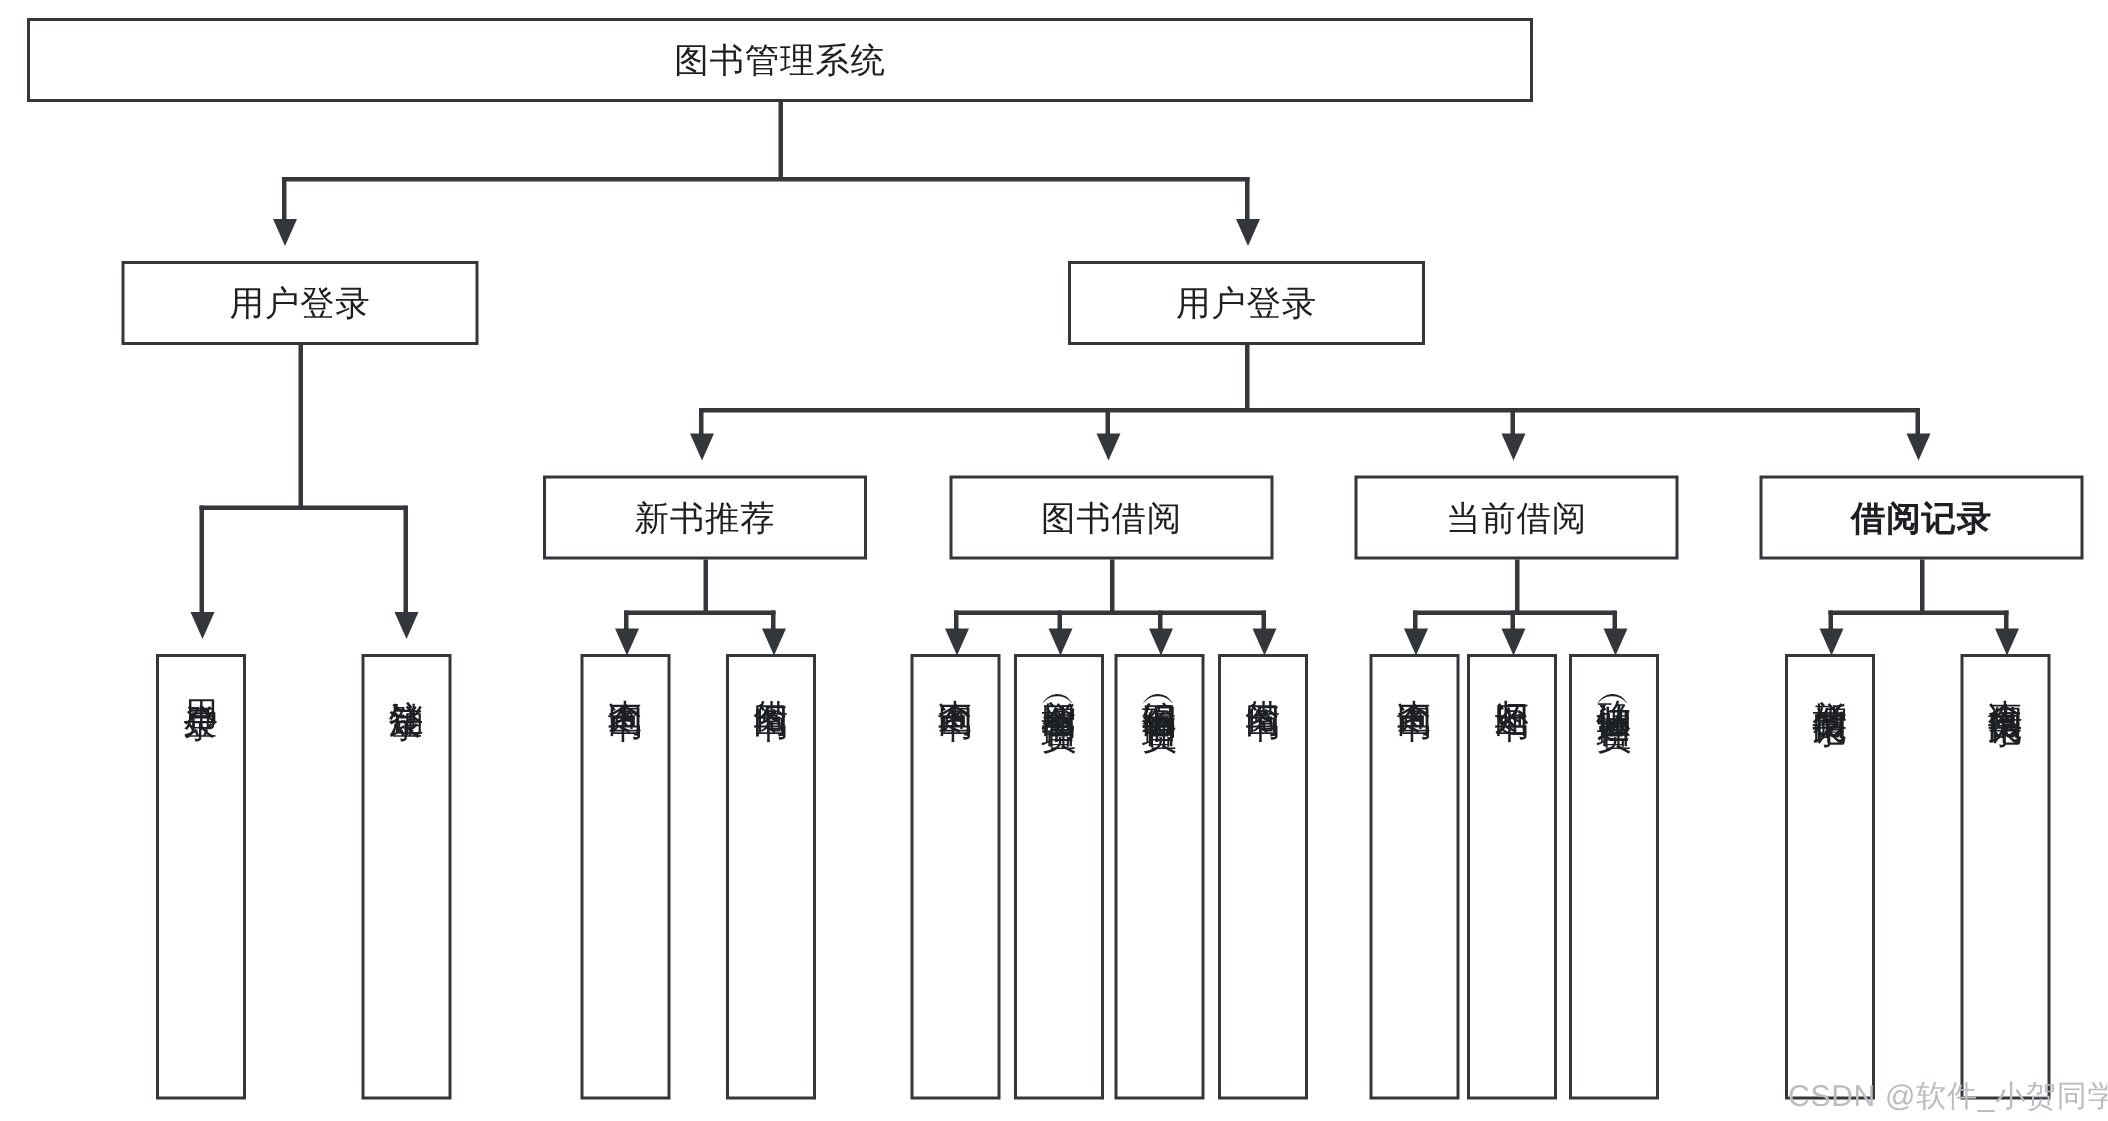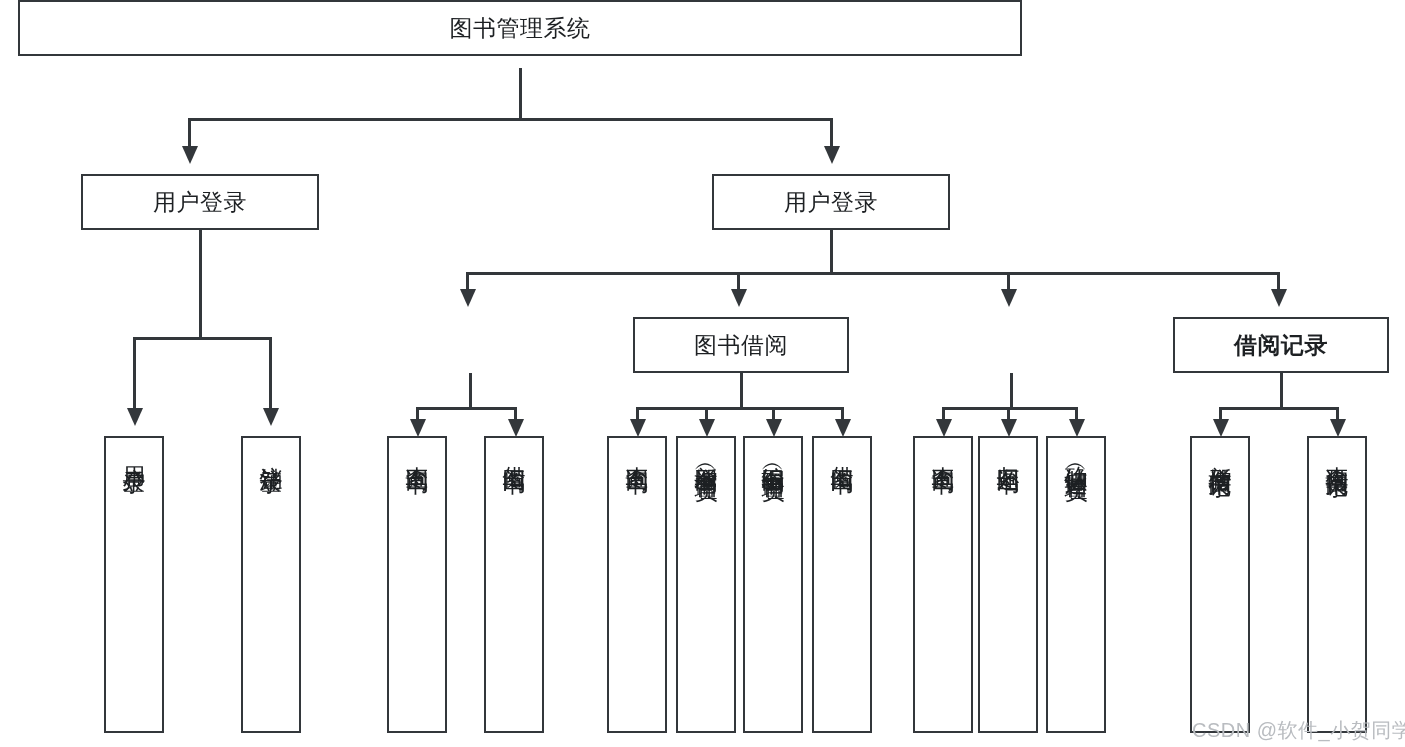--- a/index.html
+++ b/index.html
@@ -75,21 +75,21 @@
     color: #b9bcc0;
     white-space: nowrap;
     letter-spacing: 0.5px;
   }
 </style>
 </head>
 <body>
 
 <div id="canvas">
 
-  <div class="node horiz" style="left:18px; top:0; width:1004px; height:56px;">
+  <div class="node horiz" style="left:18px; top:12px; width:1004px; height:56px;">
     <span class="label">图书管理系统</span>
   </div>
 
   <div class="vline" style="left:519px; top:68px; height:52px;"></div>
   <div class="hline" style="left:188px; top:118px; width:645px;"></div>
   <div class="vline" style="left:188px; top:118px; height:30px;"></div>
   <div class="arrow" style="left:182px; top:146px;"></div>
   <div class="vline" style="left:830px; top:118px; height:30px;"></div>
   <div class="arrow" style="left:824px; top:146px;"></div>
 
@@ -112,22 +112,28 @@
   <div class="hline" style="left:466px; top:272px; width:812px;"></div>
   <div class="vline" style="left:466px; top:272px; height:19px;"></div>
   <div class="arrow" style="left:460px; top:289px;"></div>
   <div class="vline" style="left:737px; top:272px; height:19px;"></div>
   <div class="arrow" style="left:731px; top:289px;"></div>
   <div class="vline" style="left:1007px; top:272px; height:19px;"></div>
   <div class="arrow" style="left:1001px; top:289px;"></div>
   <div class="vline" style="left:1277px; top:272px; height:19px;"></div>
   <div class="arrow" style="left:1271px; top:289px;"></div>
 
+  <div class="node horiz" style="left:362px; top:317px; width:216px; height:56px;">
+    <span class="label">新书推荐</span>
+  </div>
   <div class="node horiz" style="left:633px; top:317px; width:216px; height:56px;">
     <span class="label">图书借阅</span>
+  </div>
+  <div class="node horiz" style="left:903px; top:317px; width:216px; height:56px;">
+    <span class="label">当前借阅</span>
   </div>
   <div class="node horiz" style="left:1173px; top:317px; width:216px; height:56px;font-weight:bold;">
     <span class="label">借阅记录</span>
   </div>
 
   <div class="vline" style="left:469px; top:373px; height:36px;"></div>
   <div class="hline" style="left:416px; top:407px; width:101px;"></div>
   <div class="vline" style="left:416px; top:407px; height:14px;"></div>
   <div class="arrow" style="left:410px; top:419px;"></div>
   <div class="vline" style="left:514px; top:407px; height:14px;"></div>

